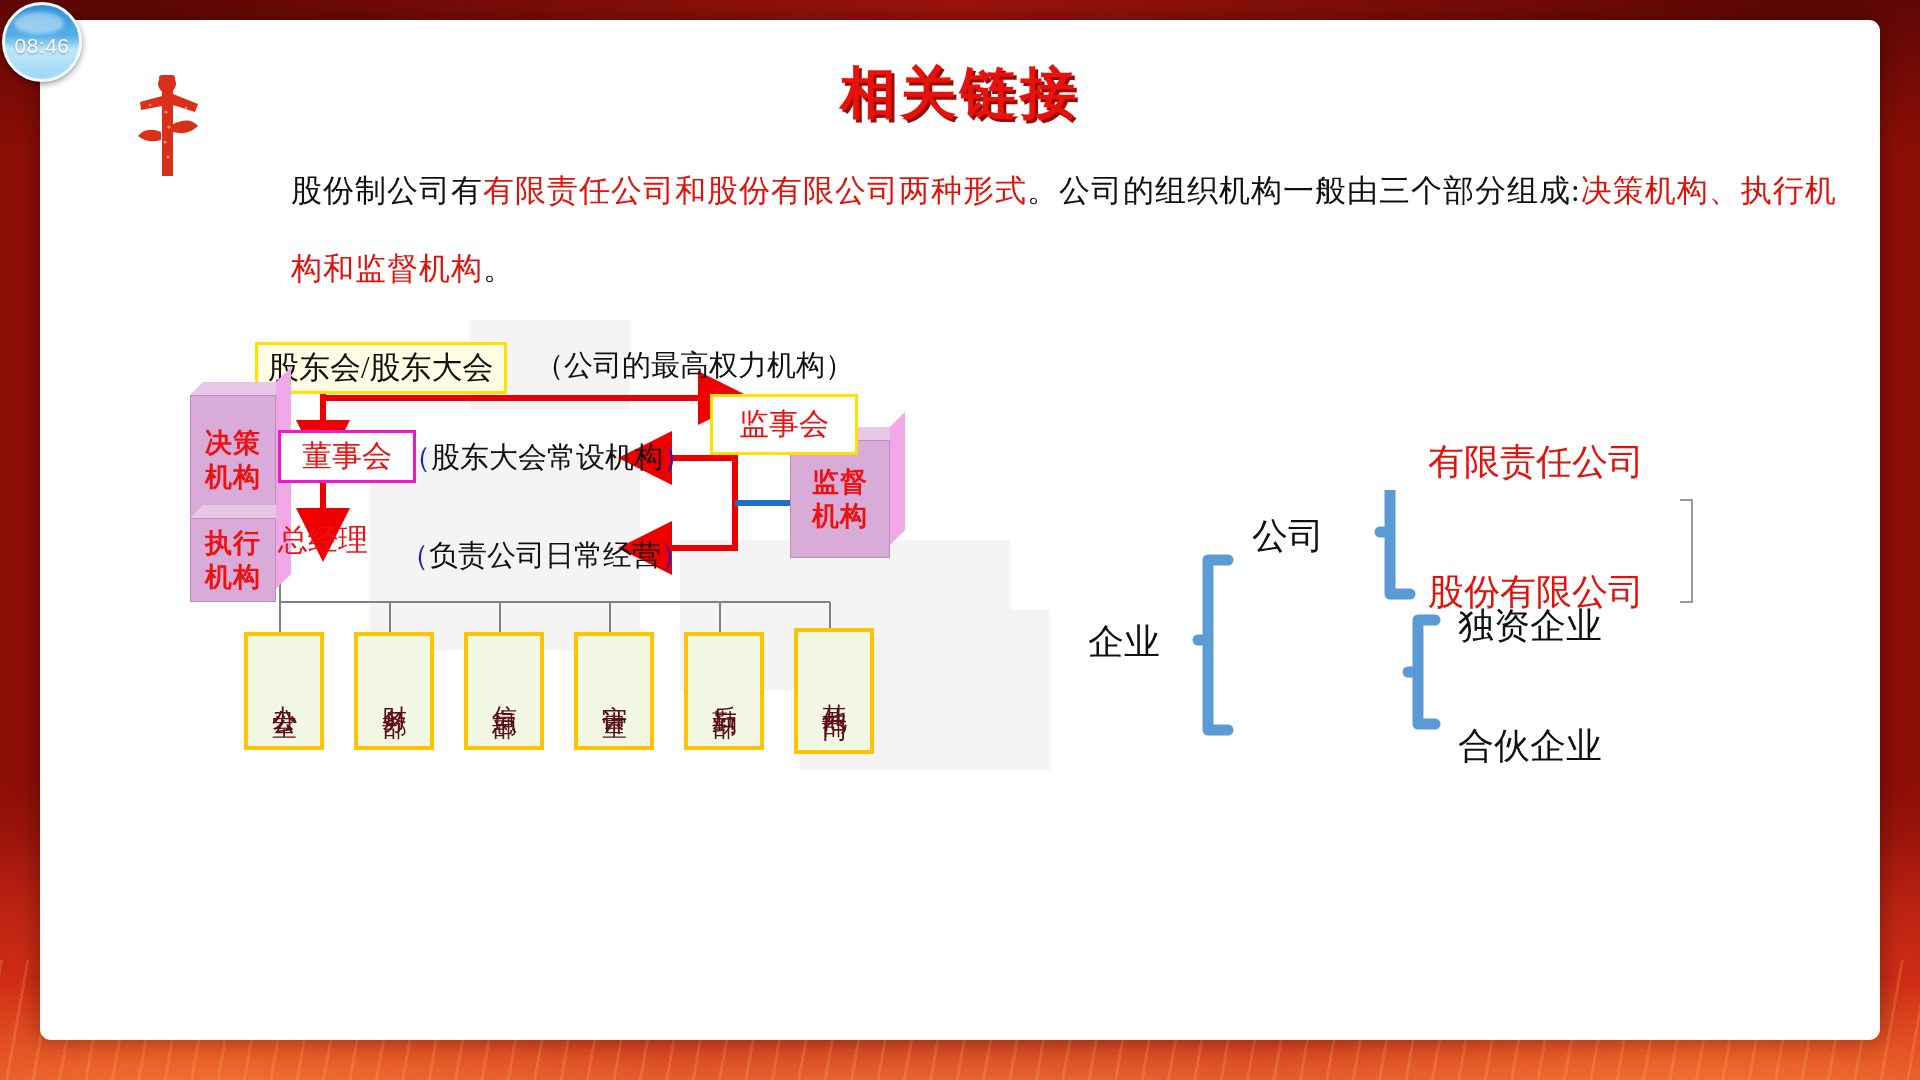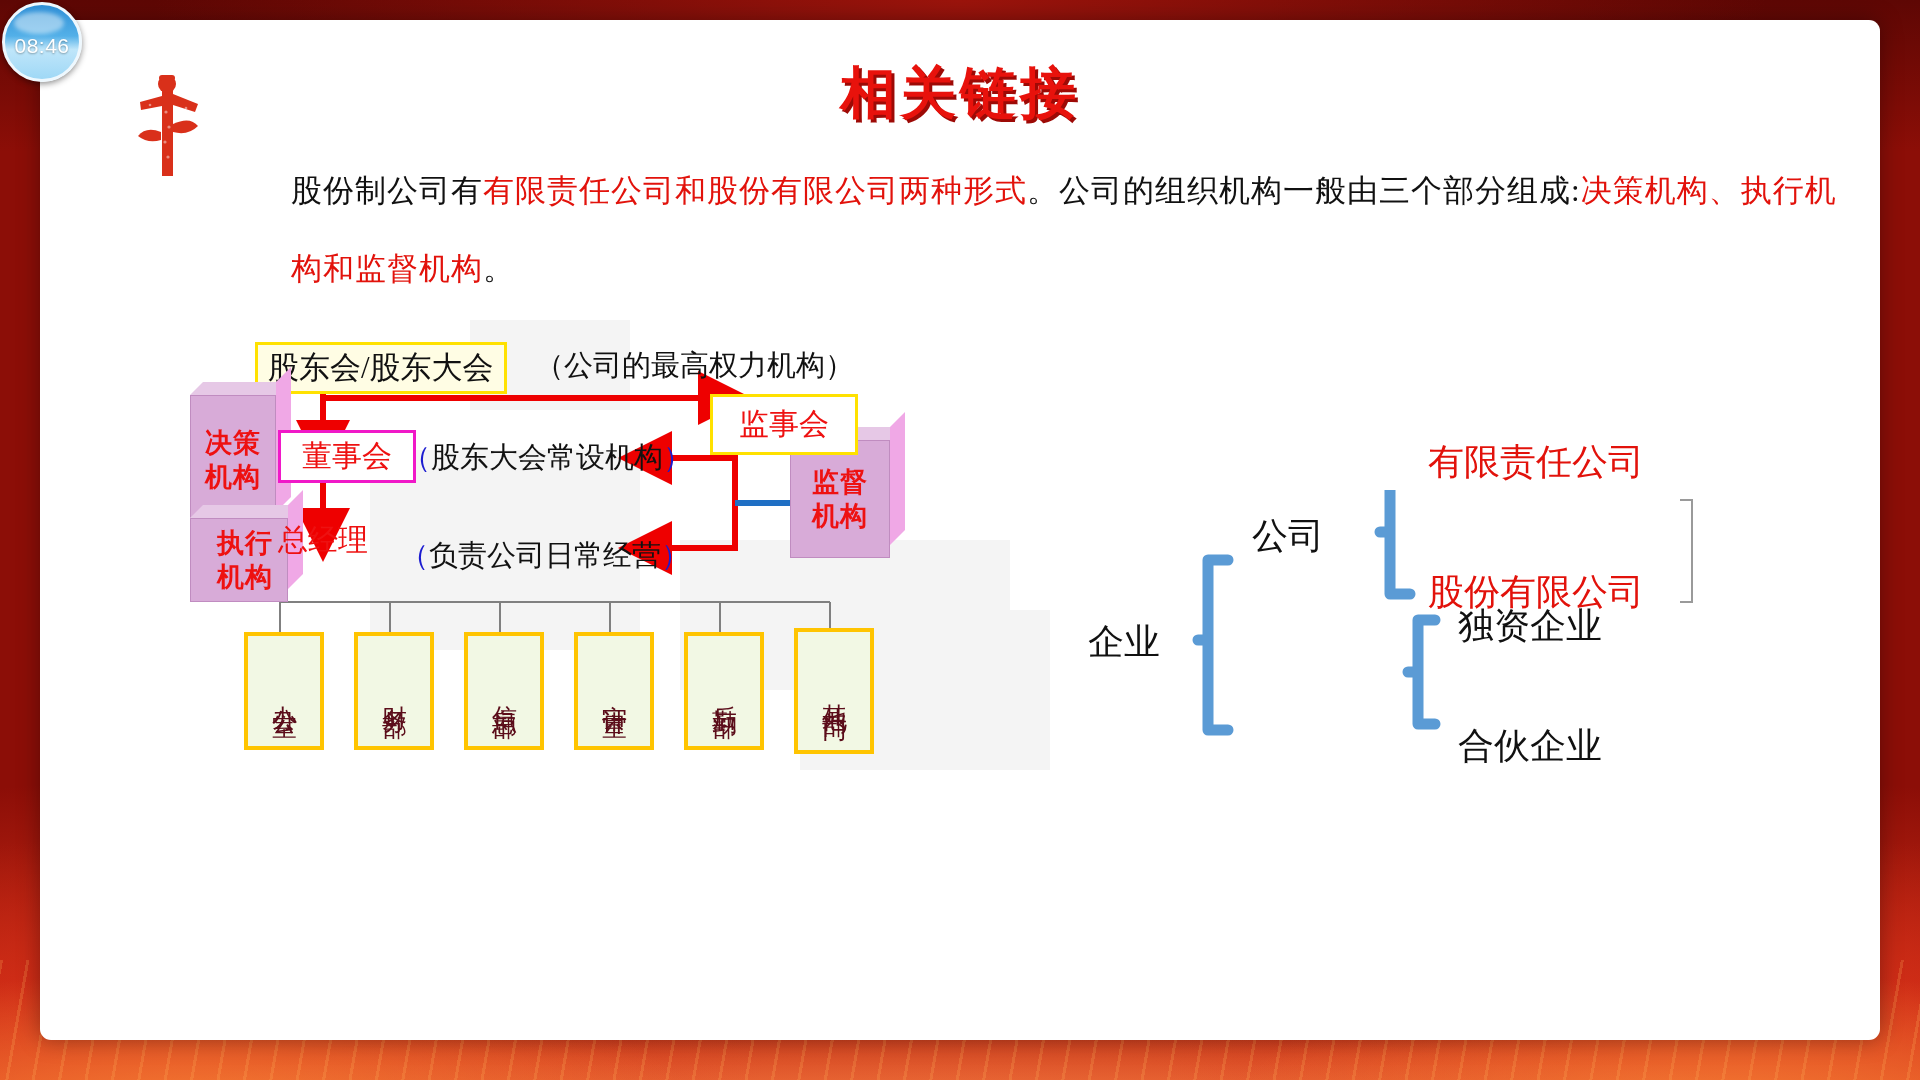--- a/index.html
+++ b/index.html
@@ -181,21 +181,21 @@
     <div class="cube" style="left:0px;top:40px;width:86px;height:130px;margin-top:15px;">
       <div class="face"></div>
         <div class="top"></div>
         <div class="side"></div>
       <div class="txt">
         <div>决策</div>
         <div>机构</div>
       </div>
     </div>
 
-    <div class="cube" style="left:0px;top:178px;width:86px;height:84px;padding-left:12px;">
+    <div class="cube" style="left:0px;top:178px;width:86px;height:84px;">
       <div class="face"></div>
         <div class="top"></div>
         <div class="side"></div>
       <div class="txt">
         <div>执行</div>
         <div>机构</div>
       </div>
     </div>
 
     <div class="cube" style="left:600px;top:100px;width:100px;height:118px;">

